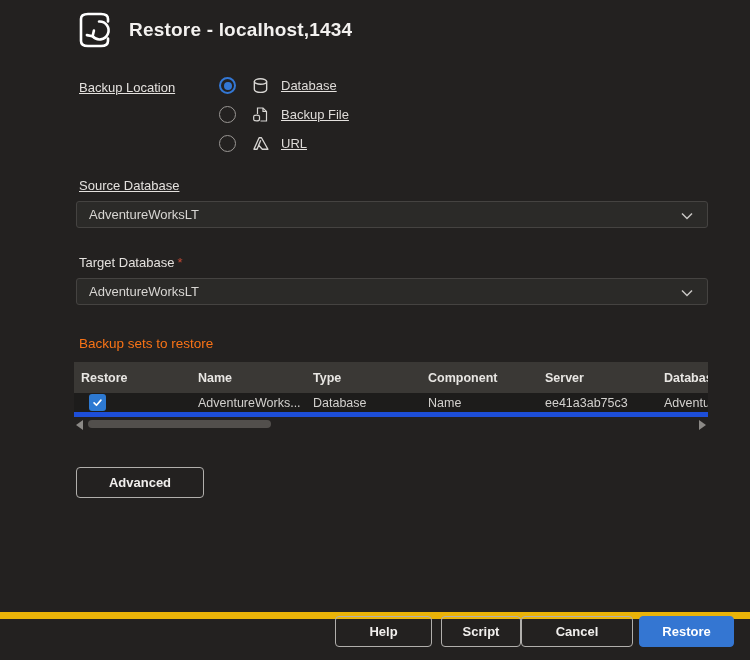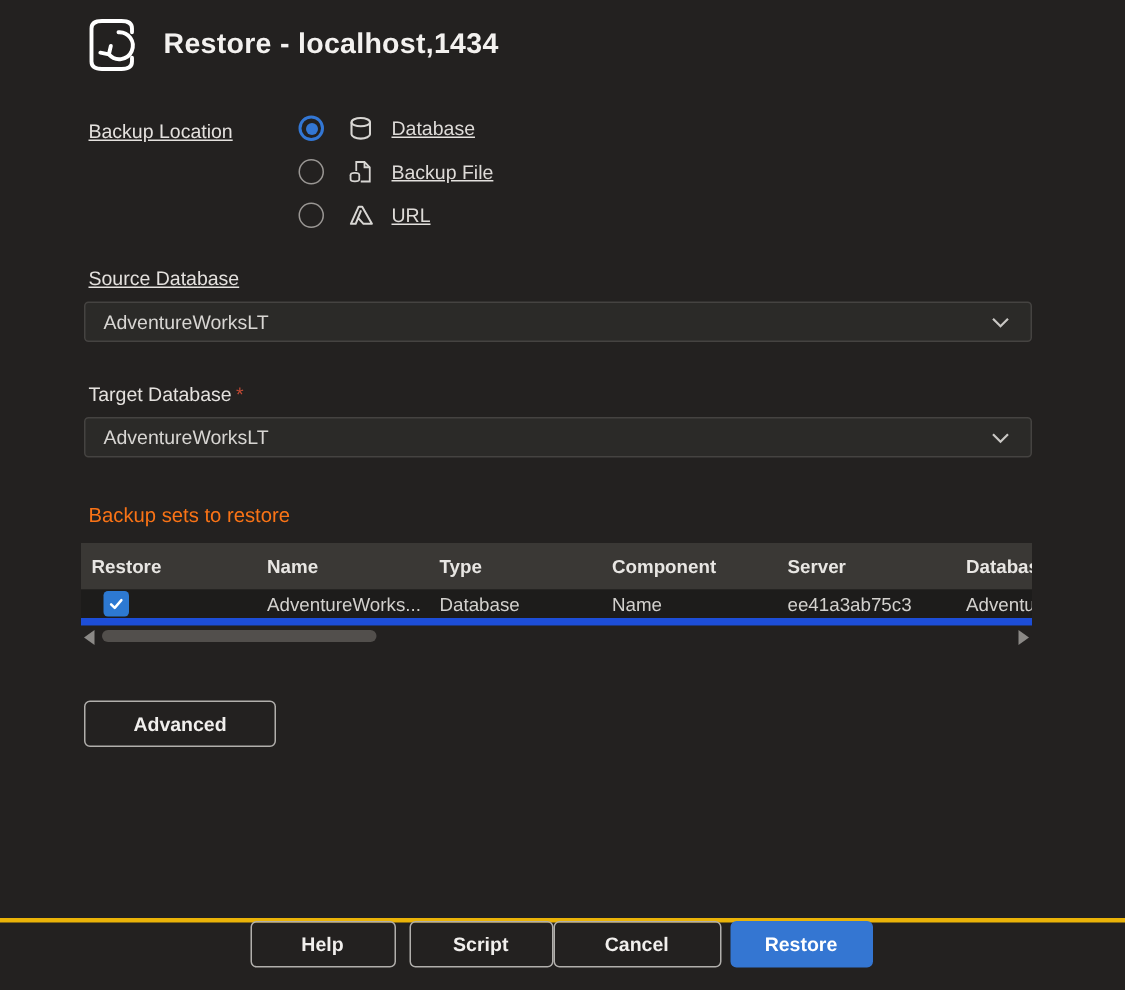--- a/index.html
+++ b/index.html
@@ -4,21 +4,21 @@
 <style>
   * { margin:0; padding:0; box-sizing:border-box; }
   html,body { width:750px; height:660px; }
   body {
     background:#232120;
     font-family:"Liberation Sans", sans-serif;
     color:#e4e1de;
     position:relative;
     overflow:hidden;
   }
-  .content { position:relative; padding:7px 0 0 56px; width:692px; }
+  .content { position:relative; padding:7px 0 0 76px; width:692px; }
 
   
   .hdr { display:flex; align-items:center; gap:12px; height:46px; margin-left:-3px; }
   .hdr svg { display:block; }
   .title { font-size:19px; font-weight:700; color:#f3f1ef; letter-spacing:.2px; }
 
   
   .bl-row { display:flex; margin-top:24px;text-decoration:underline; }
   .bl-label { width:140px; font-size:13px; color:#e4e1de; padding-top:3px; margin-left:3px; }
   .radio-group { display:flex; flex-direction:column; gap:12px; }
@@ -62,25 +62,25 @@
 
   
   .btn { display:flex; align-items:center; justify-content:center; height:31px; border-radius:4px;
     border:1px solid #b1afac; background:transparent; color:#f1efed; font-size:13px; font-weight:700;
     font-family:"Liberation Sans", sans-serif; cursor:default; }
   .btn.primary { background:#3476d2; border-color:#3476d2; color:#ffffff; }
   .advanced { margin-top:36px; margin-left:0; width:128px; }
 
   
   .footer { position:absolute; left:0; bottom:0; width:750px; height:48px;
-    border-top:3px solid #eab308; display:flex; align-items:center; justify-content:center;
+    border-top:7px solid #eab308; display:flex; align-items:center; justify-content:flex-end;
     padding:0 16px 16px 14px; background:#232120; }
   .foot-left { display:flex; gap:9px; }
   .foot-right { display:flex; gap:6px; }
-  .w97{width:97px;} .w96{width:96px;} .w100{width:112px;} .w95{width:95px;}
+  .w97{width:97px;} .w96{width:80px;} .w100{width:112px;} .w95{width:95px;}
 </style>
 </head>
 <body>
 
 <div class="content">
 
   <div class="hdr">
     <span>
       <svg width="44" height="44" viewBox="0 0 44 44" fill="none" stroke="#ffffff" stroke-width="2.6" stroke-linecap="round" stroke-linejoin="round">
         <path d="M35 13.5 V11 Q35 6 28 6 H15 Q8 6 8 11 V33 Q8 38 15 38 H28 Q35 38 35 33 V30.5"></path>

